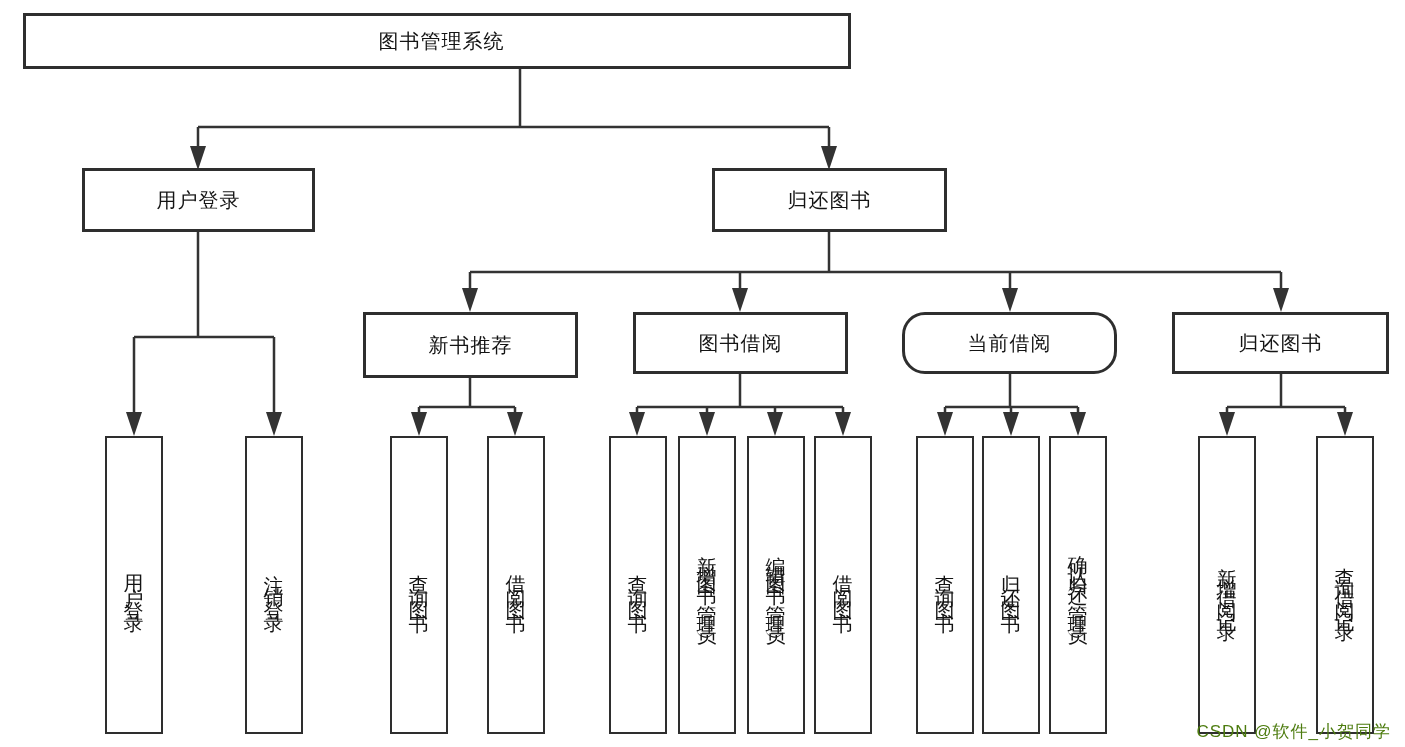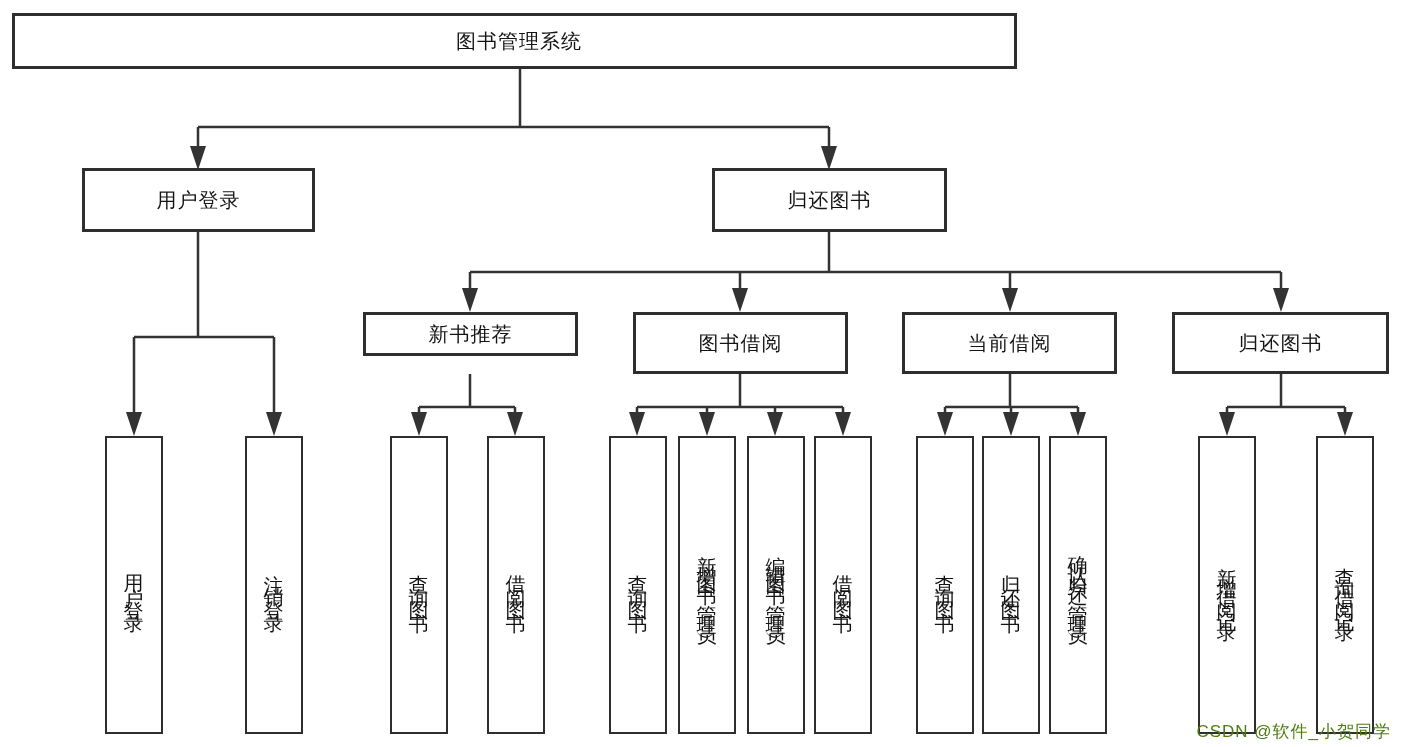--- a/index.html
+++ b/index.html
@@ -85,38 +85,38 @@
       <polygon points="767,412 783,412 775,436"></polygon>
       <polygon points="835,412 851,412 843,436"></polygon>
       <polygon points="937,412 953,412 945,436"></polygon>
       <polygon points="1003,412 1019,412 1011,436"></polygon>
       <polygon points="1070,412 1086,412 1078,436"></polygon>
       <polygon points="1219,412 1235,412 1227,436"></polygon>
       <polygon points="1337,412 1353,412 1345,436"></polygon>
     </g>
   </svg>
 
-  <div class="box" style="left:12px; top:13px; width:1005px; height:56px;padding-left:9px;">
+  <div class="box" style="left:23px; top:13px; width:828px; height:56px;padding-left:9px;">
     <span class="hlabel">图书管理系统</span>
   </div>
 
   <div class="box" style="left:82px; top:168px; width:233px; height:64px;">
     <span class="hlabel">用户登录</span>
   </div>
   <div class="box" style="left:712px; top:168px; width:235px; height:64px;">
     <span class="hlabel">归还图书</span>
   </div>
 
-  <div class="box" style="left:363px; top:312px; width:215px; height:44px;">
+  <div class="box" style="left:363px; top:312px; width:215px; height:66px;">
     <span class="hlabel">新书推荐</span>
   </div>
   <div class="box" style="left:633px; top:312px; width:215px; height:62px;">
     <span class="hlabel">图书借阅</span>
   </div>
-  <div class="box" style="left:902px; top:312px; width:215px; height:62px;">
+  <div class="box" style="left:902px; top:312px; width:215px; height:62px;border-radius:23px;">
     <span class="hlabel">当前借阅</span>
   </div>
   <div class="box" style="left:1172px; top:312px; width:217px; height:62px;">
     <span class="hlabel">归还图书</span>
   </div>
 
   <div class="box leaf" style="left:105px; top:436px; width:58px; height:298px;">
     <span class="vlabel">用户登录</span>
   </div>
   <div class="box leaf" style="left:245px; top:436px; width:58px; height:298px;">

